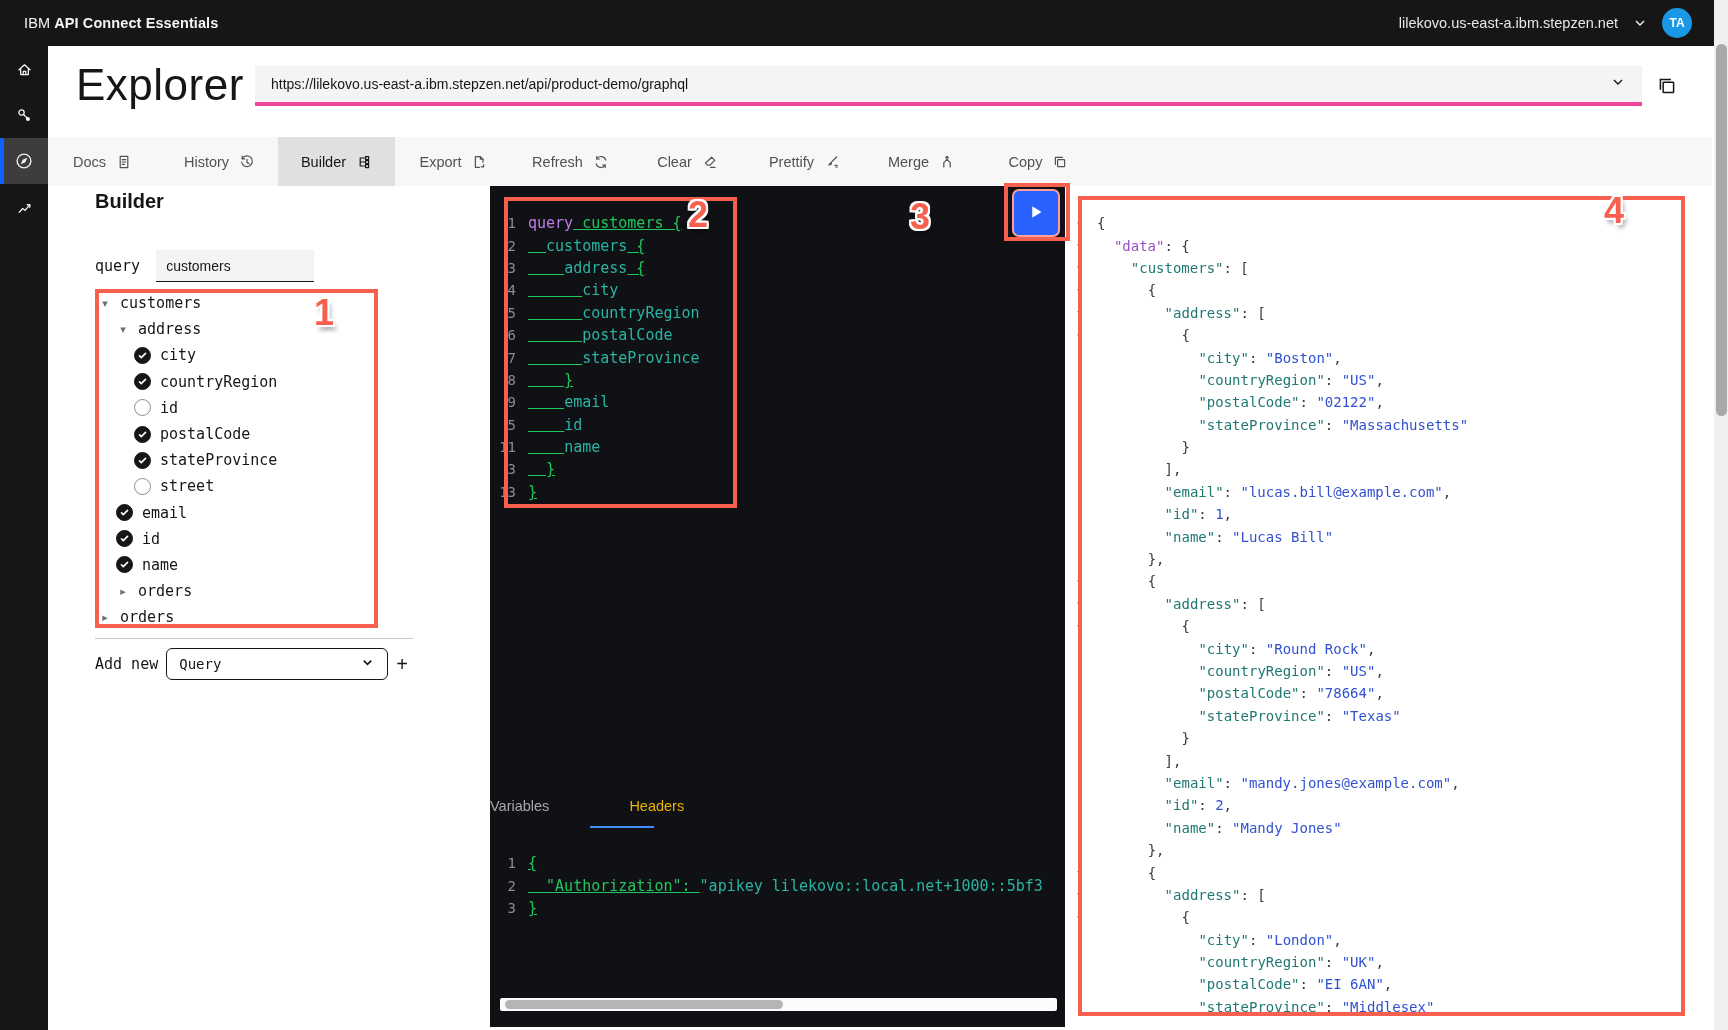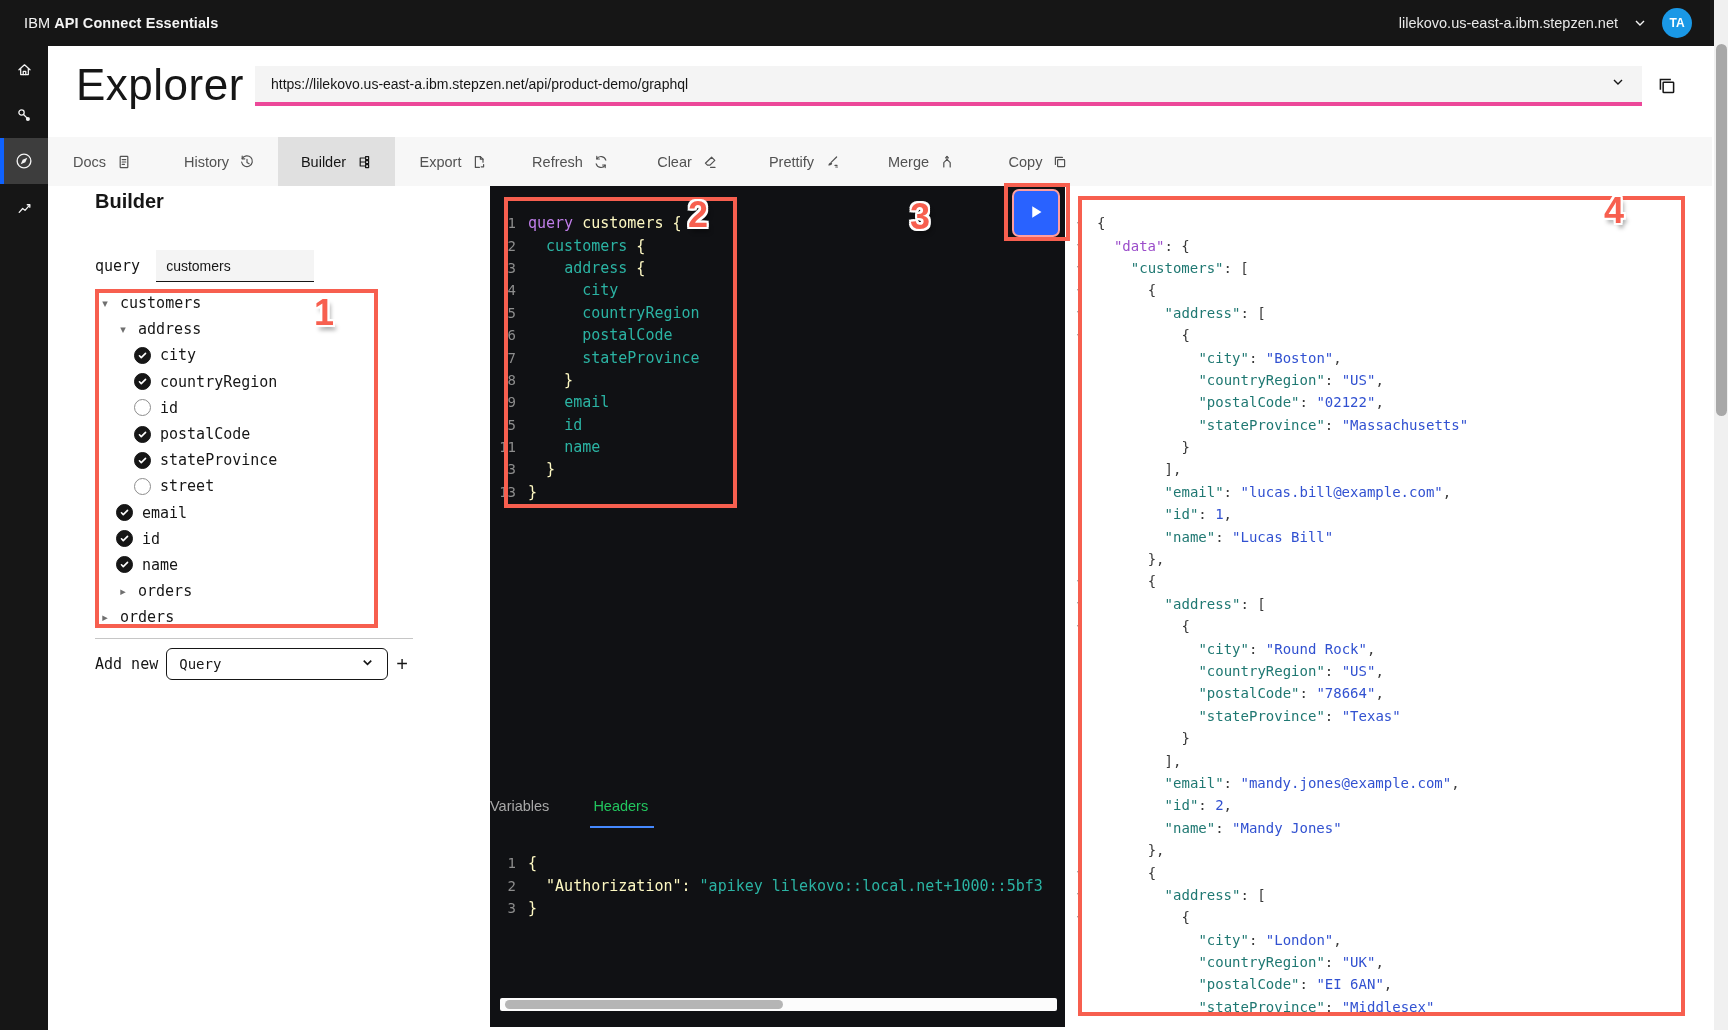--- a/index.html
+++ b/index.html
@@ -70,28 +70,28 @@
 
   
   .editor-panel { position:absolute; left:490px; top:186px; width:575px; height:841px; background:#101114; overflow:hidden; }
   #qlines { position:absolute; left:0; top:26px; width:575px; }
   .eline { height:22.4px; display:flex; align-items:center; }
   .enum { width:38px; text-align:right; padding-right:12px; color:#8d8d8d;
     font-family:"DejaVu Sans Mono",monospace; font-size:14px; flex:0 0 auto; }
   .ecode { font-family:"DejaVu Sans Mono",monospace; font-size:15px; white-space:pre; }
   .tok.kw { color:#bf7de8; }
   .tok.fl { color:#2bb3a3; }
-  .tok.pl { color:#fef9c3; }
+  .tok.pl { color:#22c55e;text-decoration:underline; }
   .run-button { position:absolute; left:524px; top:5px; width:44px; height:44px; border-radius:5px;
     background:#2962ff; border:none; cursor:pointer; box-shadow:0 0 0 2px #ff9e9e;
     display:flex; align-items:center; justify-content:center; }
   .subtabs { position:absolute; left:0; top:598px; width:575px; height:44px; display:flex; gap:44px; align-items:center; }
   .subtab { background:transparent; border:none; font-size:14.5px; color:#a8a8a8; cursor:pointer;
     font-family:"Liberation Sans",sans-serif; }
-  .subtab.active { color:#22c55e; }
+  .subtab.active { color:#eab308;margin-left:36px; }
   .subtab-underline { position:absolute; left:100px; top:640px; width:64px; height:2px; background:#4589ff; }
   #hlines { position:absolute; left:0; top:666px; width:575px; }
   .hscroll { position:absolute; left:10px; top:812px; width:557px; height:13px; background:#fcfcfc; border-radius:2px; cursor:pointer; }
   .hthumb { position:absolute; left:5px; top:2px; width:278px; height:9px; background:#b5b5b5; border-radius:5px; }
 
   
   .response-panel { position:absolute; left:1065px; top:186px; width:649px; height:844px; background:#fff; overflow:hidden; }
   #rlines { position:absolute; left:0; top:26px; width:649px; }
   .rline { height:22.4px; display:flex; align-items:center; }
   .rgut { width:14px; margin-left:12px; font-size:10px; color:#8f8f8f; flex:0 0 auto; cursor:pointer; }

